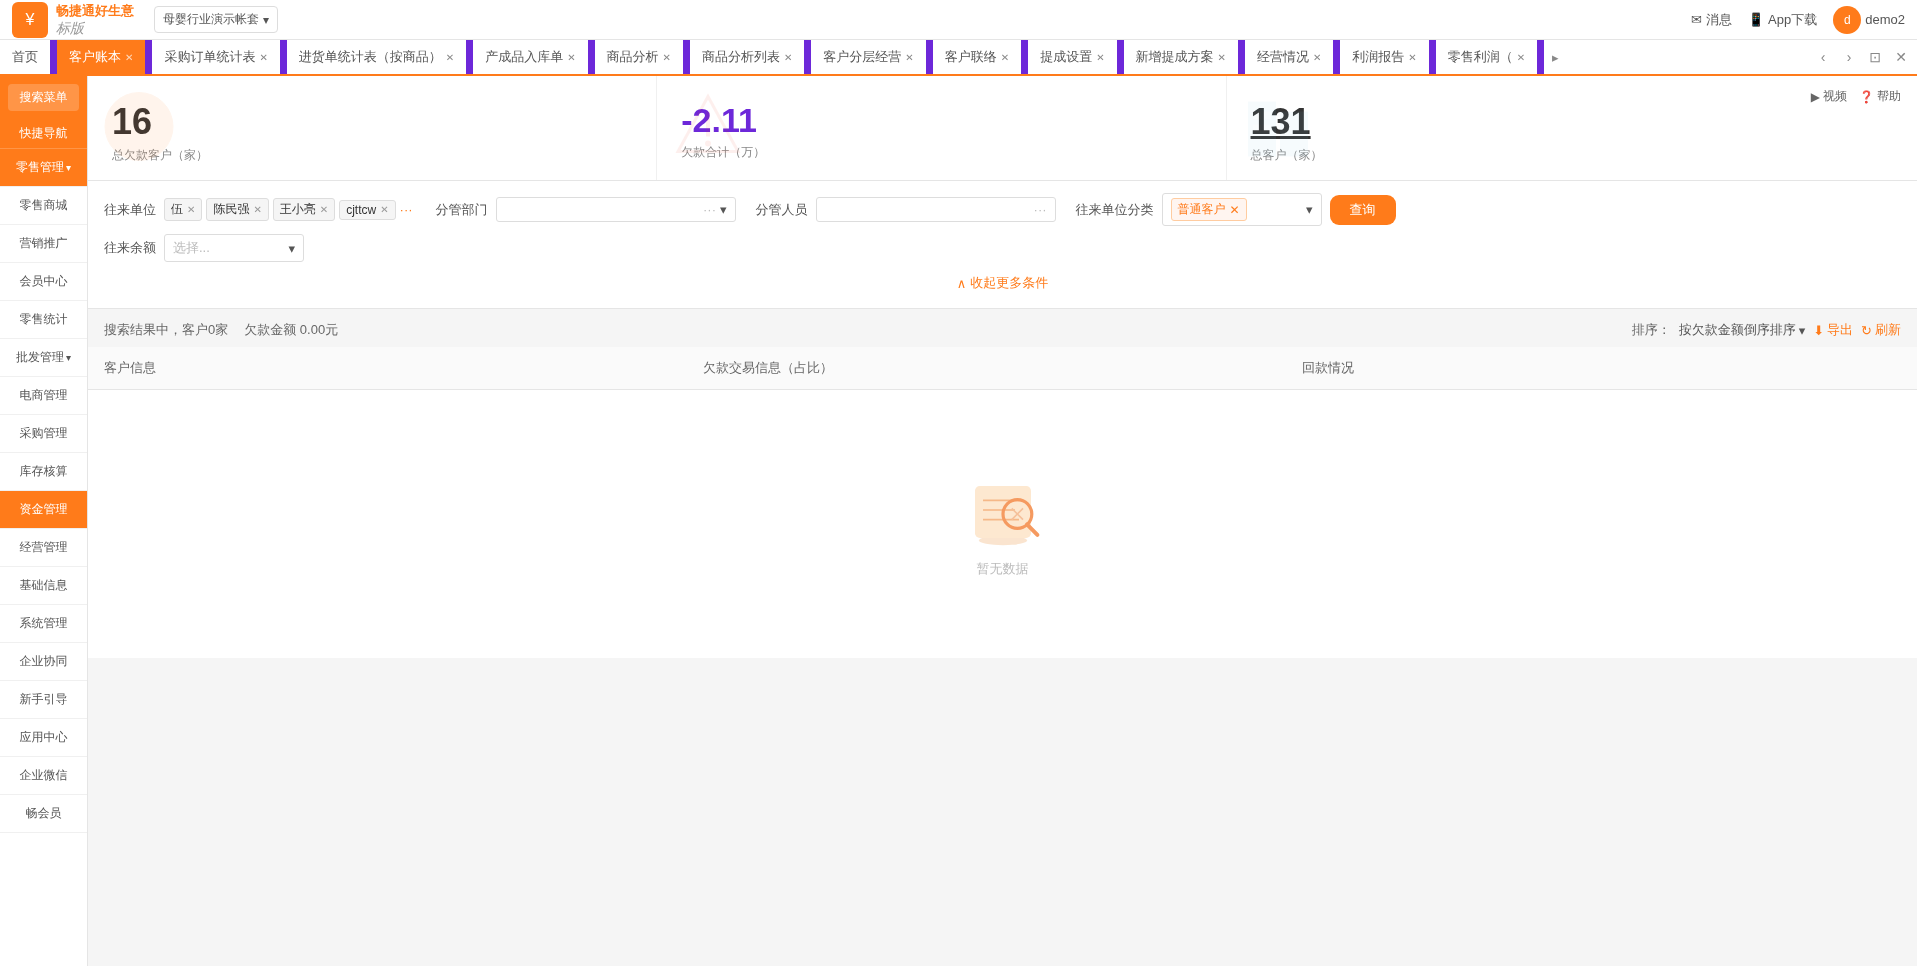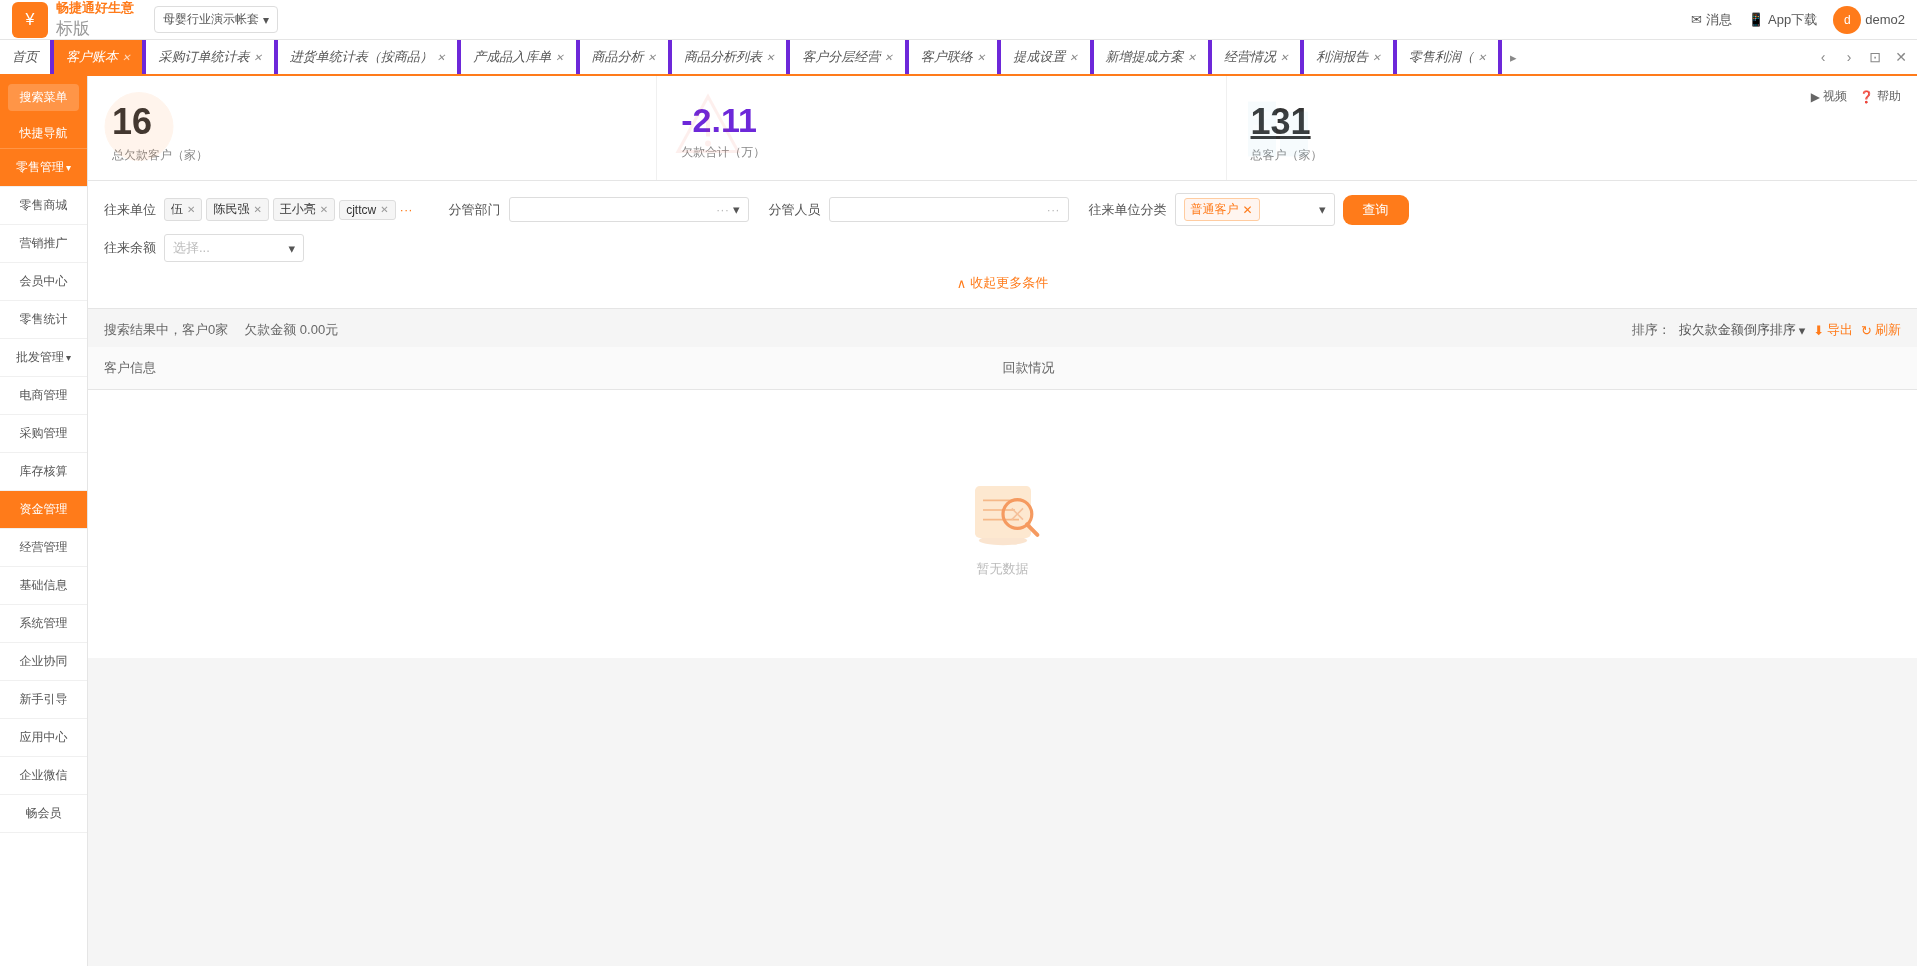--- a/index.html
+++ b/index.html
@@ -17,22 +17,22 @@
     .header-right-item { display: flex; align-items: center; gap: 4px; cursor: pointer; }
     .avatar { width: 28px; height: 28px; border-radius: 50%; background: #ff7b1a; display: flex; align-items: center; justify-content: center; color: #fff; font-size: 12px; }
 
     
     .nav-tabs {
       display: flex; align-items: center; background: #fff; height: 36px;
       border-bottom: 2px solid #ff7b1a; overflow: hidden; flex-shrink: 0;
     }
     .nav-tab {
       display: flex; align-items: center; height: 36px; padding: 0 12px; font-size: 13px;
-      color: #555; cursor: pointer; border-right: 4px solid #6d28d9; white-space: nowrap;
-      gap: 4px; position: relative; font-style: italic;
+      color: #555; cursor: pointer; border-right: 7px solid #6d28d9; white-space: nowrap;
+      gap: 4px; position: relative;
     }
     .nav-tab.active { background: #ff7b1a; color: #fff; }
     .nav-tab .close-x { font-size: 10px; color: inherit; opacity: 0.7; cursor: pointer; }
     .nav-tab-more { padding: 0 8px; cursor: pointer; color: #888; display: flex; align-items: center; }
     .nav-tab-controls { display: flex; align-items: center; margin-left: auto; gap: 2px; padding-right: 4px; }
     .nav-ctrl-btn { width: 24px; height: 24px; display: flex; align-items: center; justify-content: center; cursor: pointer; color: #888; font-size: 14px; }
 
     
     .main-layout { display: flex; flex: 1; overflow: hidden; }
 
@@ -102,21 +102,21 @@
     .selected-tag .tag-close { color: #ff7b1a; cursor: pointer; }
   </style>
 </head>
 <body>
 
 <div class="top-header">
   <div class="logo-area">
     <div class="logo-icon">¥</div>
     <div>
       <div style="font-size:13px;font-weight:bold;color:#ff7b1a;">畅捷通好生意</div>
-      <div style="font-size:17px;color:#999;">标版</div>
+      <div style="font-size:14px;color:#999;font-style:italic;">标版</div>
     </div>
     <button class="dropdown-btn">
       <span>母婴行业演示帐套</span>
       <span>▾</span>
     </button>
   </div>
   <div class="header-right">
     <div class="header-right-item">
       <span>✉</span>
       <span>消息</span>
@@ -301,21 +301,21 @@
             <span>王小亮</span>
             <span class="tag-close">✕</span>
           </div>
           <div class="filter-tag">
             <span>cjttcw</span>
             <span class="tag-close">✕</span>
           </div>
           <span class="filter-more">···</span>
         </div>
 
-        <span class="filter-label" style="margin-left:28px;">分管部门</span>
+        <span class="filter-label" style="margin-left:15px;">分管部门</span>
         <div class="filter-select filter-select-wide">
           <span style="flex:1;color:#ccc;"></span>
           <span style="color:#bbb;">···</span>
           <span>▾</span>
         </div>
 
         <span class="filter-label" style="margin-left:12px;">分管人员</span>
         <div class="filter-select filter-select-wide">
           <span style="flex:1;color:#ccc;"></span>
           <span style="color:#bbb;">···</span>
@@ -367,20 +367,21 @@
         <div class="action-link">
           <span>↻</span>
           <span>刷新</span>
         </div>
       </div>
     </div>
 
     <div class="data-table">
       <div class="table-header">
         <div class="table-col-1">客户信息</div>
+        <div class="table-col-2">欠款交易信息（占比）</div>
         <div class="table-col-3">回款情况</div>
       </div>
 
       <div class="empty-state">
         <div class="empty-illus">
           <svg viewBox="0 0 120 100" xmlns="http://www.w3.org/2000/svg">
 
             <ellipse cx="60" cy="88" rx="30" ry="6" fill="#f5c9a0" opacity="0.5"></ellipse>
 
             <rect x="25" y="20" width="70" height="65" rx="6" fill="#fde8d0"></rect>

